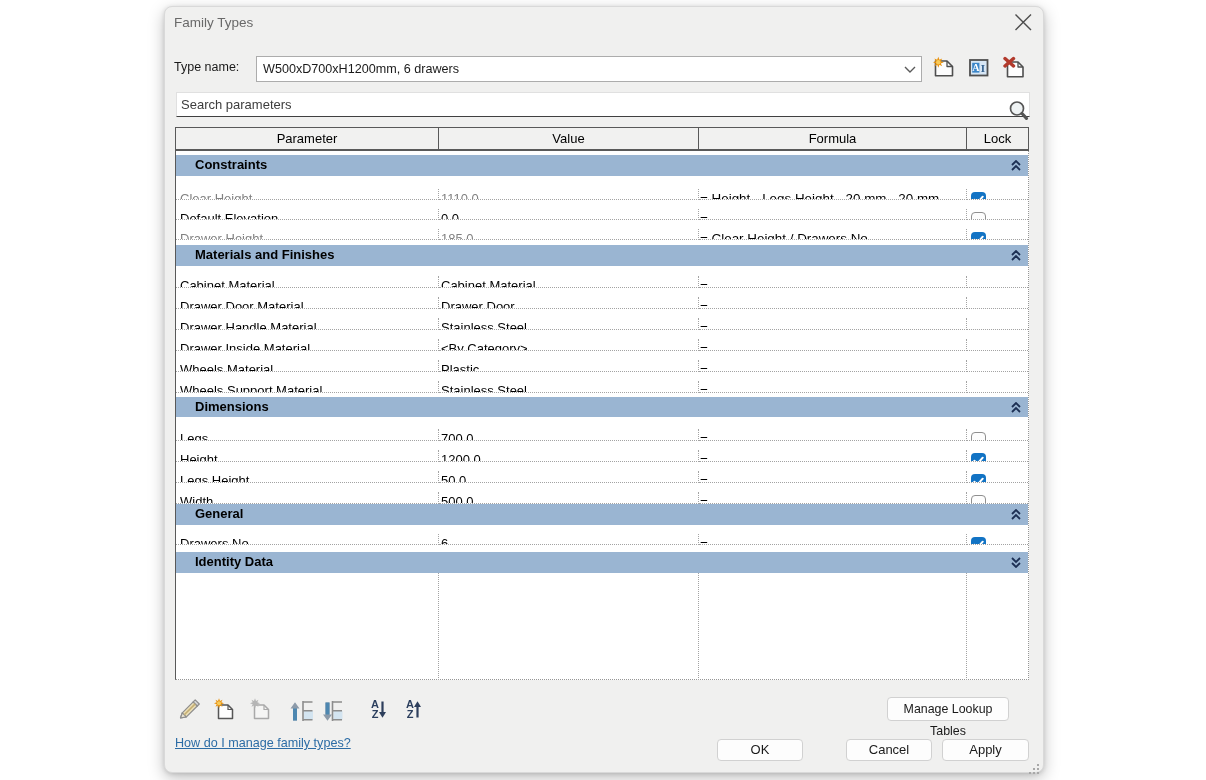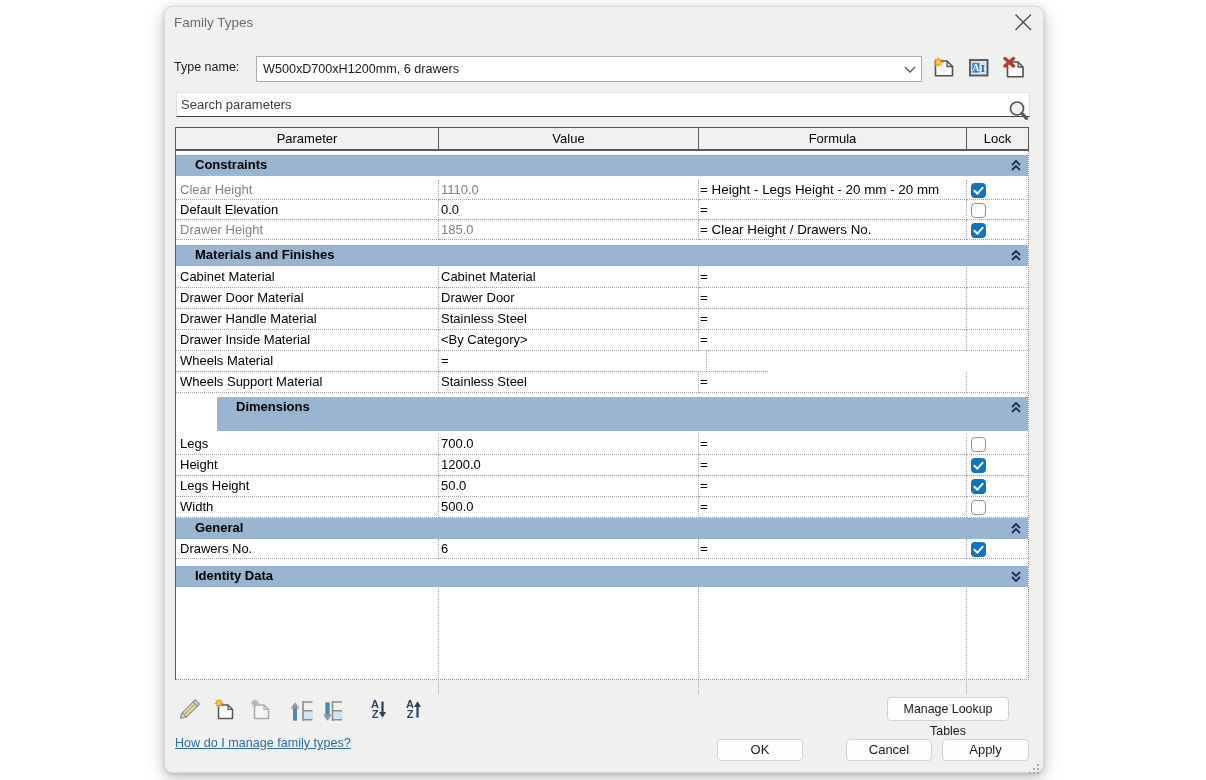--- a/index.html
+++ b/index.html
@@ -20,21 +20,21 @@
            background:#f1f1f0; }
   .th { line-height:21px; text-align:center; color:#000; border-right:1px solid #595959; }
   .th:last-child { border-right:none; }
   .tbody { position:relative; height:529px; background:#fff; border-left:1px solid #595959;
            border-right:1px dotted #969696; border-bottom:1px dotted #969696; }
   .gap { background:#fff; }
   .band { position:relative; background:#9ab5d2; font-weight:bold; color:#000;
           padding-left:19px; line-height:20px; }
   .row { display:flex; }
   .cell { padding-left:4px; border-right:1px dotted #a3a3a3; border-bottom:1px dotted #a3a3a3;
-          white-space:nowrap; overflow:hidden; color:#000; }
+          white-space:nowrap; overflow:hidden; color:#000;margin-top:9px; }
   .cell.last { border-right:none; position:relative; }
   .dim { color:#818181; }
   .row .cell:nth-child(2) { padding-left:2px; }
   .row .cell:nth-child(3) { padding-left:1px; font-size:13.4px; }
   .chev { position:absolute; right:7px; top:5px; }
   .cb { position:absolute; left:4px; top:2.5px; width:15px; height:15px; border-radius:4px; }
   .cb.on { background:#1273c4; }
   .cb.off { background:#fdfdfd; border:1.5px solid #8f8f8f; }
   .fillrow { display:flex; }
   .fillrow .fc { border-right:1px dotted #a3a3a3; }
@@ -146,31 +146,32 @@
           <div class="cell last" style="width:61px;"></div>
         </div>
 <div class="row" style="height:21px; line-height:20px;">
           <div class="cell" style="width:263px;">Drawer Inside Material</div>
           <div class="cell" style="width:260px;">&lt;By Category&gt;</div>
           <div class="cell" style="width:268px;">=</div>
           <div class="cell last" style="width:61px;"></div>
         </div>
 <div class="row" style="height:21px; line-height:20px;">
           <div class="cell" style="width:263px;">Wheels Material</div>
+          <div class="cell" style="width:260px;">Plastic</div>
           <div class="cell" style="width:268px;">=</div>
           <div class="cell last" style="width:61px;"></div>
         </div>
 <div class="row" style="height:21px; line-height:20px;">
           <div class="cell" style="width:263px;">Wheels Support Material</div>
           <div class="cell" style="width:260px;">Stainless Steel</div>
           <div class="cell" style="width:268px;">=</div>
           <div class="cell last" style="width:61px;"></div>
         </div>
 <div class="gap" style="height:4px;"></div>
-<div class="band" style="height:34px;margin-left:41px;">Dimensions<svg class="chev" width="10" height="11">
+<div class="band" style="height:20px;">Dimensions<svg class="chev" width="10" height="11">
             <path d="M1 5 L5 1 L9 5 M1 10 L5 6 L9 10" stroke="#1c2f54" stroke-width="1.8" fill="none"></path>
           </svg></div>
 <div class="gap" style="height:3px;"></div>
 <div class="row" style="height:21px; line-height:20px;">
           <div class="cell" style="width:263px;">Legs</div>
           <div class="cell" style="width:260px;">700.0</div>
           <div class="cell" style="width:268px;">=</div>
           <div class="cell last" style="width:61px;">
             <span class="cb off"></span>
           </div>

